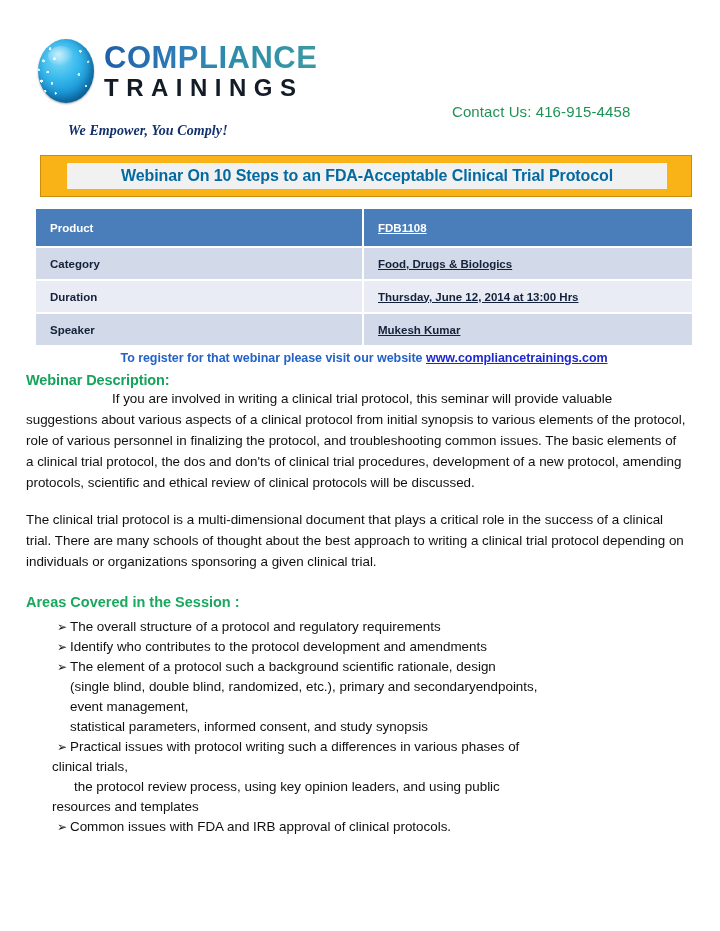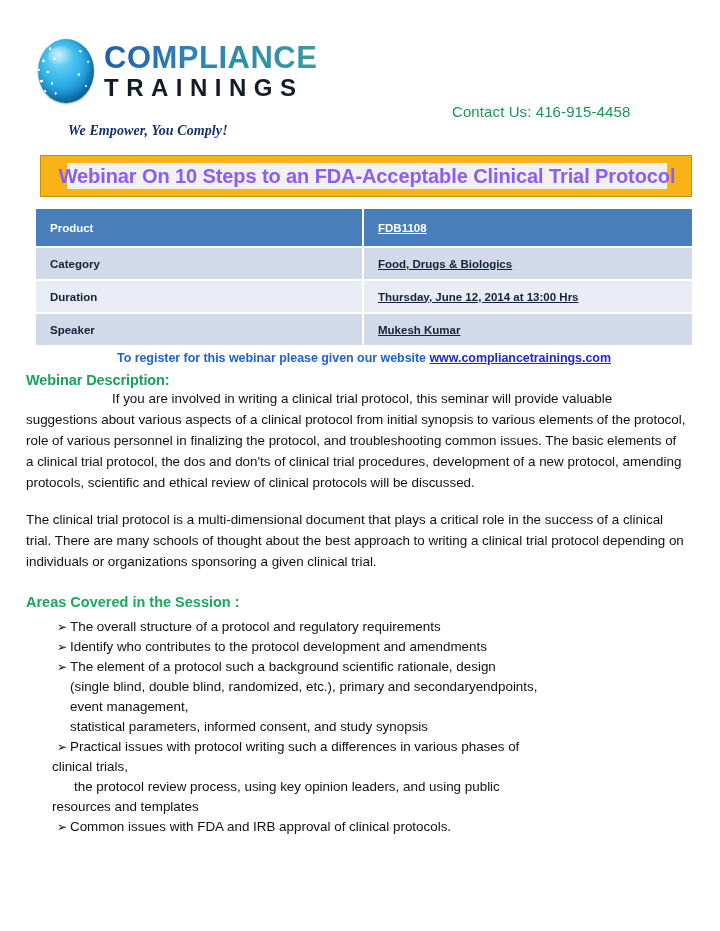--- a/index.html
+++ b/index.html
@@ -166,23 +166,23 @@
     margin-left: 26px;
     margin-right: 10px;
     width: 600px;
     height: 26px;
     background: #f1f1f1;
     display: flex;
     align-items: center;
     justify-content: center;
   }
   .banner-text {
-    font-size: 20px;
-    font-weight: bold;
-    color: #8b5cf6;
+    font-size: 16px;
+    font-weight: bold;
+    color: #0369a1;
     letter-spacing: -0.1px;
     white-space: nowrap;
   }
 
   
   .info-table {
     position: absolute;
     left: 36px;
     top: 209px;
     width: 656px;
@@ -336,21 +336,21 @@
         <td>Thursday, June 12, 2014 at 13:00 Hrs</td>
       </tr>
       <tr class="row-alt">
         <td class="col-label">Speaker</td>
         <td>Mukesh Kumar</td>
       </tr>
     </tbody>
   </table>
 
   <div class="register">
-    <span class="reg-text">To register for this webinar please given our website</span><span>&nbsp;</span><a class="reg-url" href="#">www.compliancetrainings.com</a>
+    <span class="reg-text">To register for that webinar please visit our website</span><span>&nbsp;</span><a class="reg-url" href="#">www.compliancetrainings.com</a>
   </div>
 
   <div class="content">
 
     <div class="sec-head">Webinar Description:</div>
 
     <p class="para indented">If you are involved in writing a clinical trial protocol, this seminar will provide valuable suggestions about various aspects of a clinical protocol from initial synopsis to various elements of the protocol, role of various personnel in finalizing the protocol, and troubleshooting common issues. The basic elements of a clinical trial protocol, the dos and don'ts of clinical trial procedures, development of a new protocol, amending protocols, scientific and ethical review of clinical protocols will be discussed.</p>
 
     <p class="para">The clinical trial protocol is a multi-dimensional document that plays a critical role in the success of a clinical trial. There are many schools of thought about the best approach to writing a clinical trial protocol depending on individuals or organizations sponsoring a given clinical trial.</p>
 

